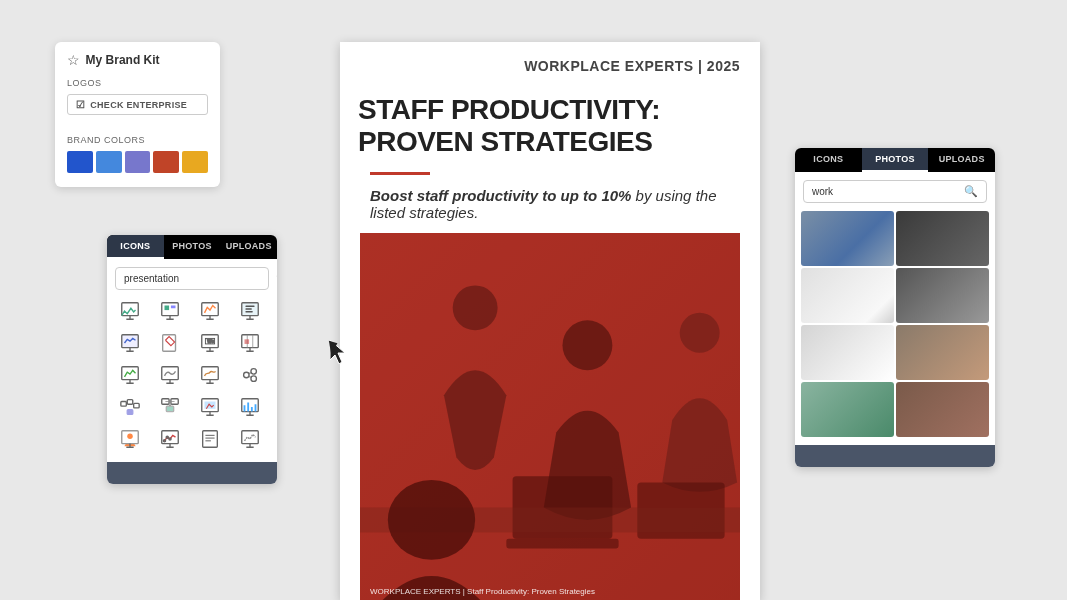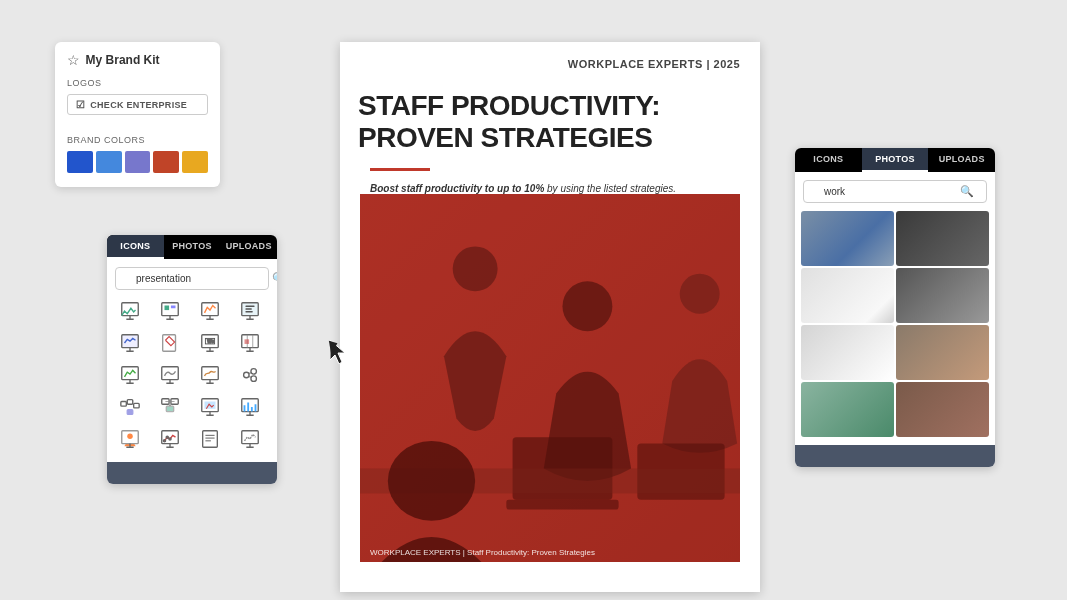--- a/index.html
+++ b/index.html
@@ -112,22 +112,22 @@
       background: #2d3748;
       color: white;
       border-bottom: 2px solid white;
     }
     .search-bar {
       display: flex;
       align-items: center;
       margin: 8px 8px 2px;
       border: 1px solid #ccc;
       border-radius: 4px;
-      padding: 4px 20px;
-      gap: 4px;
+      padding: 4px 8px;
+      gap: 20px;
     }
     .search-bar input {
       border: none;
       outline: none;
       font-size: 10px;
       flex: 1;
       color: #333;
     }
     .search-icon-sm {
       font-size: 11px;
@@ -162,21 +162,21 @@
       top: 42px;
       left: 340px;
       width: 420px;
       min-height: 550px;
       background: white;
       box-shadow: 0 2px 10px rgba(0,0,0,0.2);
     }
     .doc-header {
       text-align: right;
       padding: 16px 20px 10px;
-      font-size: 11px;
+      font-size: 14px;
       font-weight: bold;
       color: #444;
       letter-spacing: 0.5px;
     }
     .doc-title {
       padding: 10px 18px 6px;
     }
     .doc-title h1 {
       font-size: 28px;
       font-weight: 900;
@@ -184,22 +184,22 @@
       line-height: 1.15;
       letter-spacing: -0.5px;
     }
     .doc-red-line {
       width: 60px;
       height: 3px;
       background: #c0392b;
       margin: 8px 30px;
     }
     .doc-subtitle {
-      padding: 4px 30px 0;
-      font-size: 10px;
+      padding: 4px 30px 12px;
+      font-size: 15px;
       color: #333;
     }
     .doc-subtitle strong {
       font-weight: bold;
     }
     .doc-image {
       width: 380px;
       height: 368px;
       margin: 0 20px;
       background: #c0392b;

